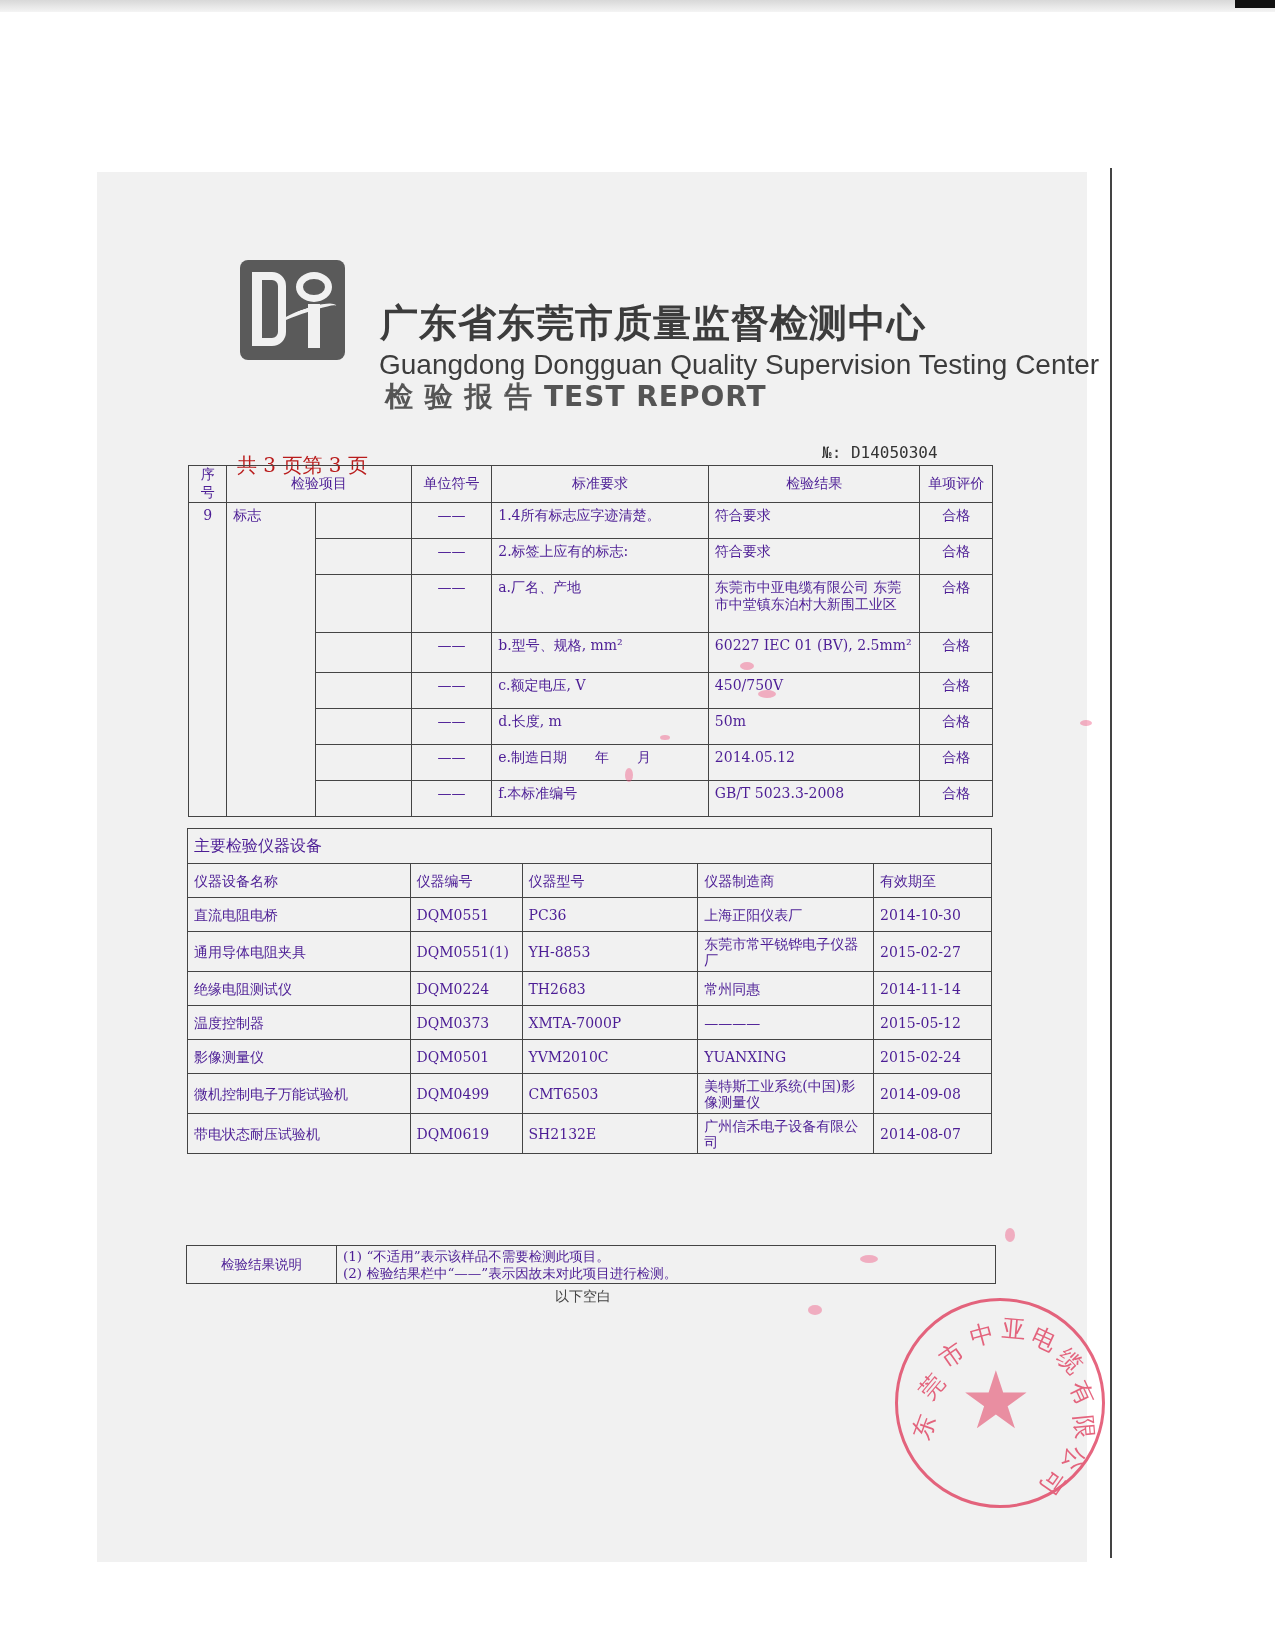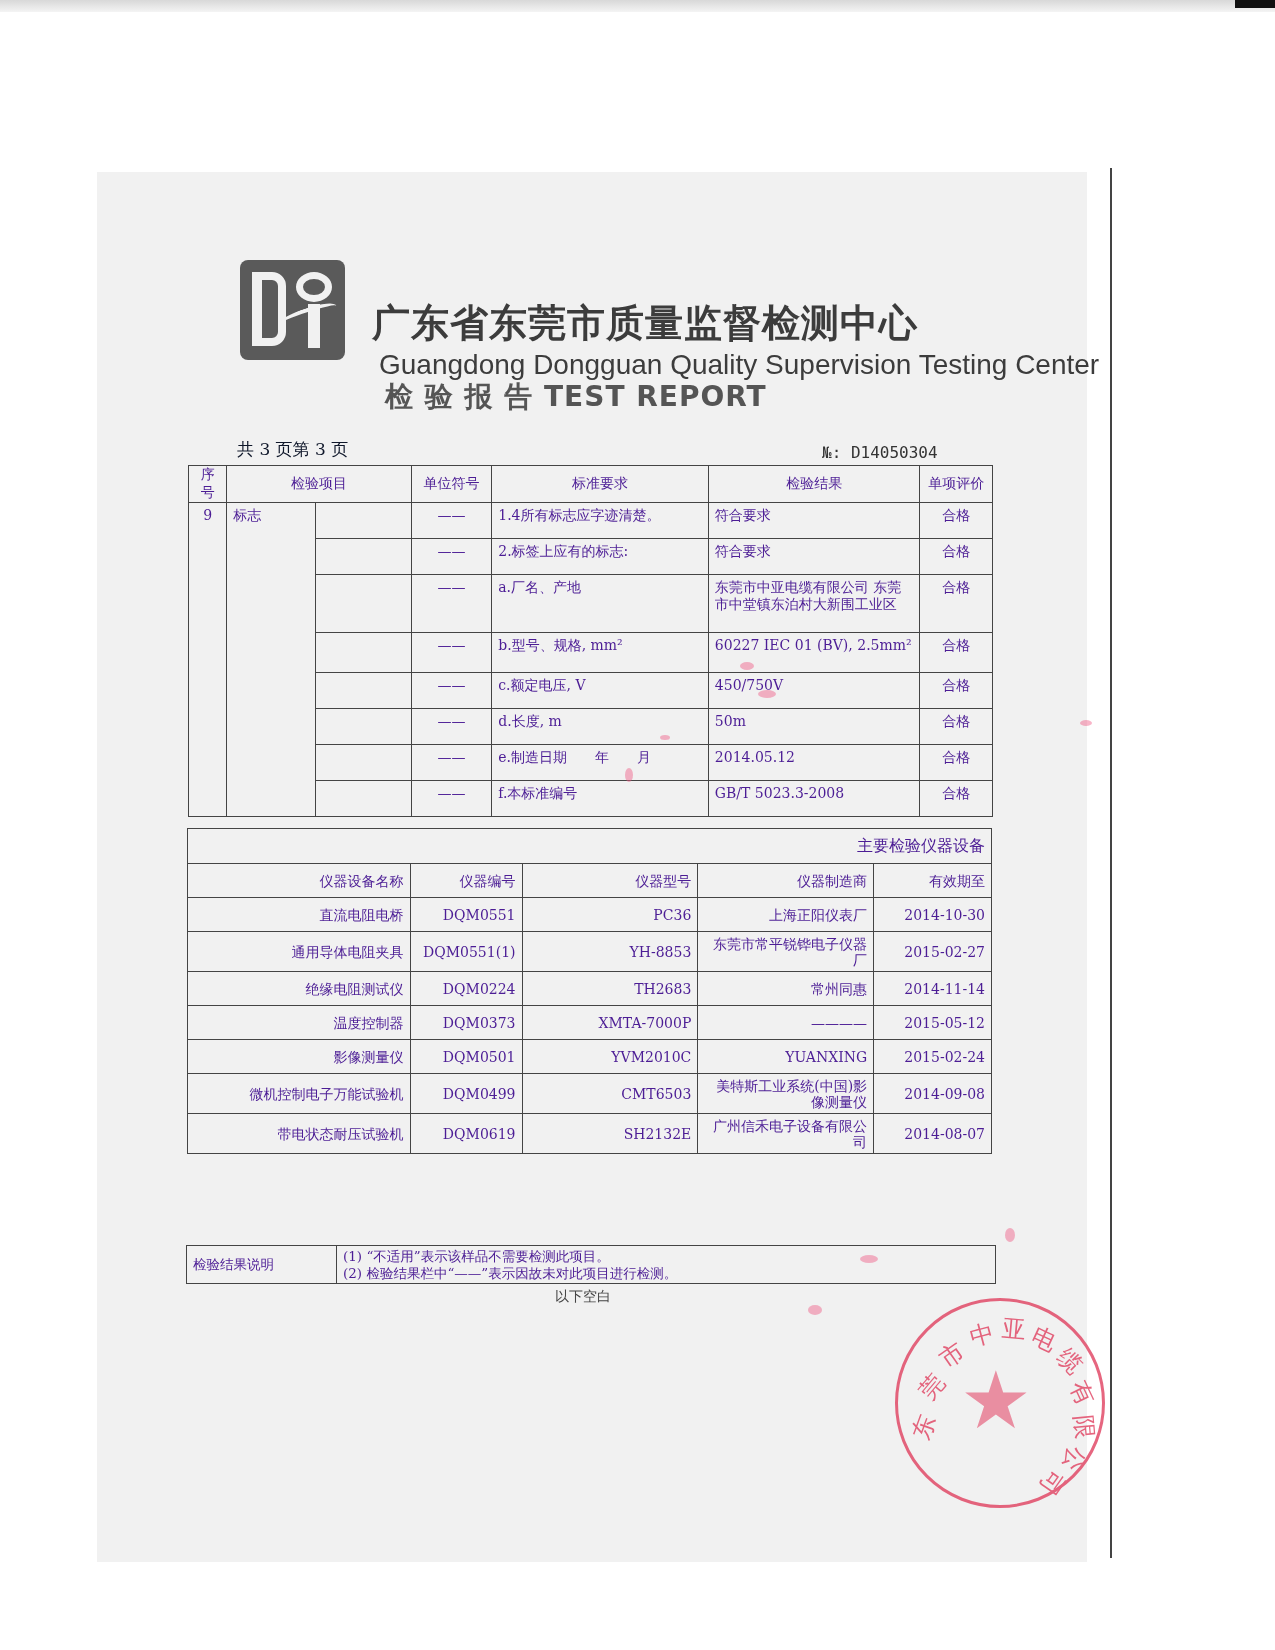--- a/index.html
+++ b/index.html
@@ -6,33 +6,33 @@
   body{width:1275px;height:1650px;background:#ffffff;position:relative;overflow:hidden;font-family:"DejaVu Serif","Liberation Serif",serif;color:#333;}
   .topbar{position:absolute;left:0;top:0;width:1275px;height:12px;background:linear-gradient(#d8d8d8,#f4f4f4);}
   .topbar-dark{position:absolute;right:0;top:0;width:40px;height:8px;background:#111;}
   .paper{position:absolute;left:97px;top:172px;width:990px;height:1390px;background:#f1f1f1;}
   .paper-edge{position:absolute;left:1110px;top:168px;width:2px;height:1390px;background:#444;}
   .logo{position:absolute;left:240px;top:260px;width:105px;height:100px;background:#5a5a5a;border-radius:8px;}
   .logo .d{position:absolute;left:12px;top:12px;width:34px;height:74px;border:8px solid #f1f1f1;border-left-width:10px;border-radius:0 14px 14px 0;box-sizing:border-box;}
   .logo .q{position:absolute;left:56px;top:12px;width:36px;height:30px;border:7px solid #f1f1f1;border-radius:50%;box-sizing:border-box;}
   .logo .t{position:absolute;left:68px;top:44px;width:12px;height:44px;background:#f1f1f1;}
   .logo .sw{position:absolute;left:38px;top:48px;width:60px;height:10px;border-top:4px solid #f1f1f1;border-radius:50%;transform:rotate(-18deg);}
-  .org-cn{position:absolute;left:372px;top:298px;font-family:"DejaVu Sans","Liberation Sans",sans-serif;font-size:38px;font-weight:bold;color:#3c3c3c;letter-spacing:1px;}
+  .org-cn{position:absolute;left:380px;top:298px;font-family:"DejaVu Sans","Liberation Sans",sans-serif;font-size:38px;font-weight:bold;color:#3c3c3c;letter-spacing:1px;}
   .org-en{position:absolute;left:379px;top:349px;font-family:"Liberation Sans",sans-serif;font-size:28px;color:#3c3c3c;}
   .report-title{position:absolute;left:385px;top:378px;font-family:"DejaVu Sans","Liberation Sans",sans-serif;font-size:28px;font-weight:bold;color:#555;letter-spacing:1px;}
-  .page-info{position:absolute;left:237px;top:438px;font-size:17px;color:#0f172a;}
+  .page-info{position:absolute;left:237px;top:452px;font-size:20px;color:#b91c1c;}
   .report-no{position:absolute;left:822px;top:443px;font-size:16px;color:#333;font-family:"DejaVu Sans Mono","Liberation Mono",monospace;}
   table{border-collapse:collapse;position:absolute;font-size:14px;color:#4c1d95;}
   td,th{border:1.4px solid #444;font-weight:normal;padding:0 6px;}
   .t1{left:188px;top:465px;width:805px;}
   .t1 th{height:34px;text-align:center;}
   .t1 td{height:31px;vertical-align:top;padding-top:4px;}
   .t1 td.c{text-align:center;}
   .t2{left:187px;top:828px;width:805px;}
-  .t2 td{text-align:right;height:33px;vertical-align:middle;line-height:16px;}
+  .t2 td{text-align:left;height:33px;vertical-align:middle;line-height:16px;}
   .t2 .cap{font-size:16px;height:34px;}
   .t3{left:186px;top:1245px;width:810px;}
   .t3 td{height:37px;font-size:13.5px;line-height:17px;}
   .blank{position:absolute;left:555px;top:1288px;font-size:14px;color:#444;}
   .stamp{position:absolute;left:895px;top:1298px;width:210px;height:210px;border:3px solid #e04060;border-radius:50%;box-sizing:border-box;color:#e04060;opacity:0.8;}
   .stamp .star{position:absolute;left:62px;top:60px;font-size:80px;line-height:80px;color:#e8768e;}
   .stamp .arc{position:absolute;font-family:"DejaVu Sans",sans-serif;font-size:24px;}
   .smear{position:absolute;background:#f05c86;border-radius:50%;opacity:0.45;}
 </style>
 </head>
@@ -206,21 +206,21 @@
 </tbody>
   </table>
 
 <table class="t3">
   <colgroup>
       <col style="width:150px">
       <col>
     </colgroup>
   <tbody>
       <tr>
-    <td style="text-align:left">检验结果说明</td>
+    <td style="text-align:center">检验结果说明</td>
     <td>
       <div>(1) “不适用”表示该样品不需要检测此项目。</div>
       <div>(2) 检验结果栏中“——”表示因故未对此项目进行检测。</div>
     </td>
   </tr>
 </tbody>
   </table>
 
 <div class="blank">以下空白</div>
 

